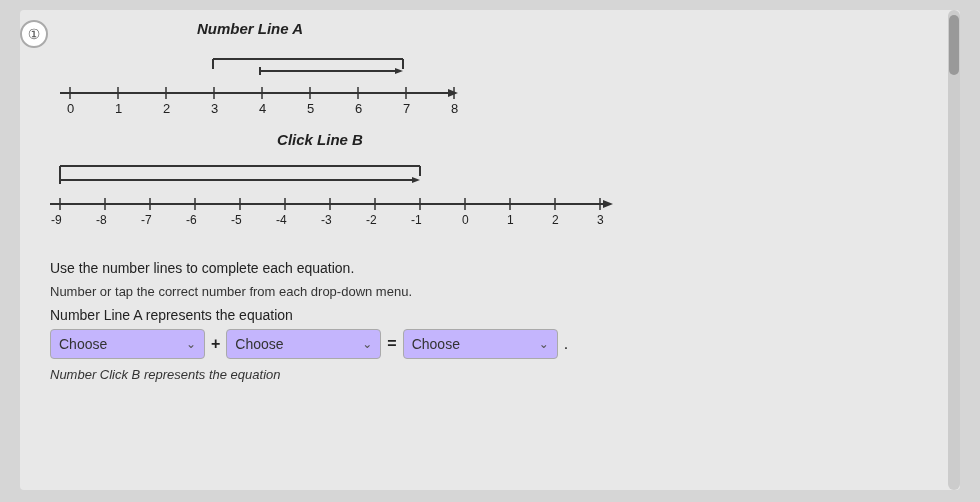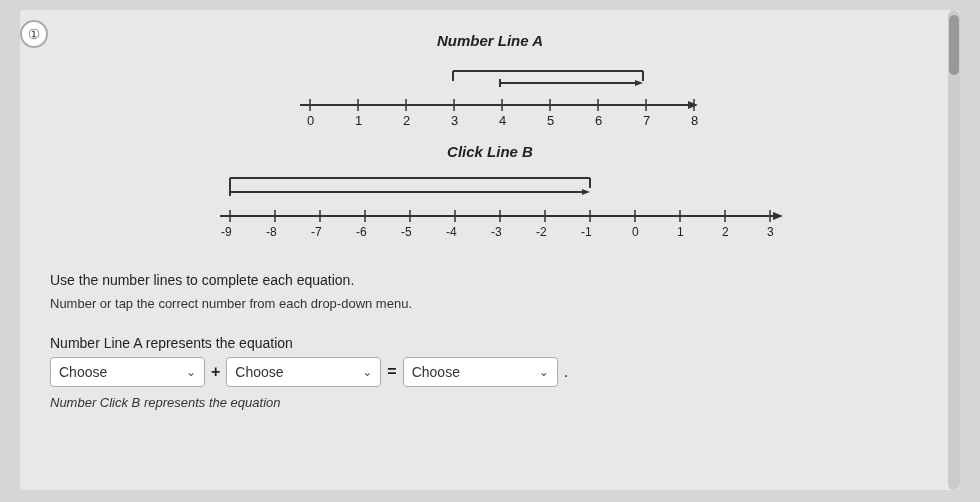--- a/index.html
+++ b/index.html
@@ -35,22 +35,22 @@
       align-items: center;
       justify-content: center;
       cursor: pointer;
       font-size: 14px;
       color: #555;
     }
 
     .number-lines-container {
       display: flex;
       flex-direction: column;
-      align-items: center;
-      margin-top: 12px;
+      align-items: flex-start;
+      margin-top: 0px;
     }
 
     .number-line-section {
       margin-bottom: 10px;
       display: flex;
       flex-direction: column;
       align-items: center;
     }
 
     .nl-title {
@@ -105,21 +105,21 @@
     .equation-row {
       display: flex;
       align-items: center;
       gap: 6px;
       margin-bottom: 8px;
     }
 
     .dropdown-wrapper {
       display: flex;
       align-items: center;
-      background: #ffffff;
+      background: #c4b5fd;
       border: 1px solid #aaa;
       border-radius: 4px;
       padding: 6px 8px;
       min-width: 155px;
       cursor: pointer;
       font-size: 14px;
       color: #333;
       position: relative;
     }
 
@@ -304,21 +304,21 @@
       </div>
     </div>
 
   </div>
 
   <div class="instructions-block">
     <p>Use the number lines to complete each equation.</p>
     <p class="sub-text">Number or tap the correct number from each drop-down menu.</p>
   </div>
 
-  <div style="padding-left:10px; margin-top:24px;">
+  <div style="padding-left:10px; margin-top:8px;">
     <p class="equation-row-label">Number Line A represents the equation</p>
     <div class="equation-row">
 
       <div class="dropdown-wrapper">
         <select>
           <option>Choose</option>
           <option>1</option>
           <option>2</option>
           <option>3</option>
           <option>4</option>

